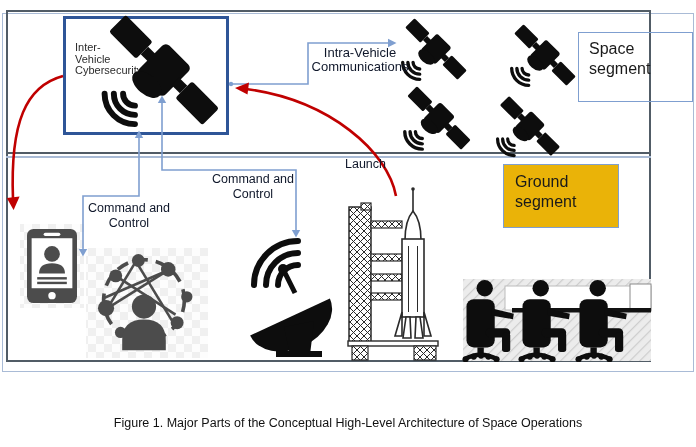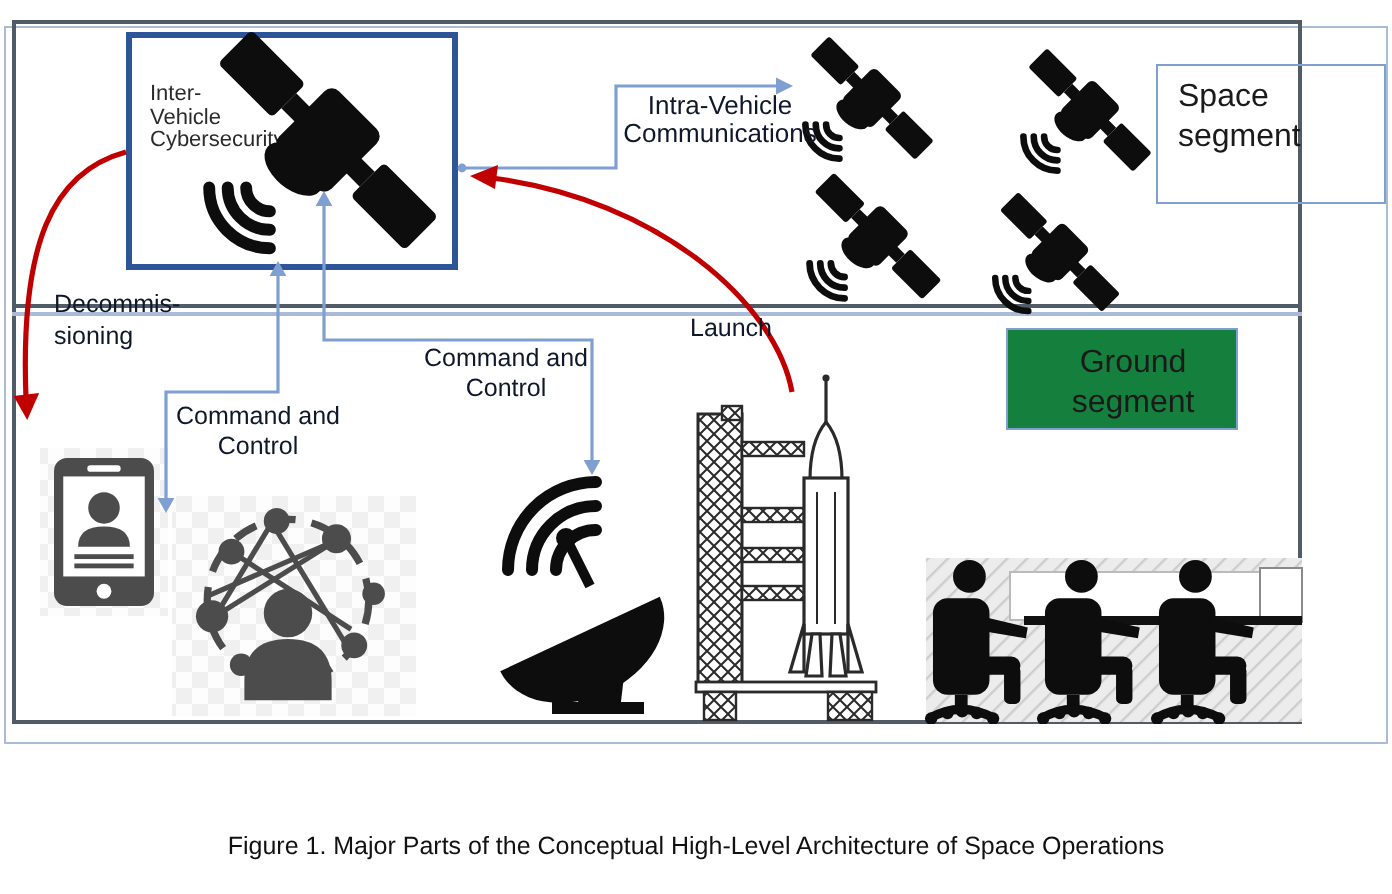--- a/index.html
+++ b/index.html
@@ -13,21 +13,21 @@
   #frame-light{left:2px;top:13px;width:692px;height:359px;border:1px solid var(--frame-light);}
   #frame-main{left:6px;top:10px;width:645px;height:352px;border:2px solid var(--frame-dark);}
   #divider-a{left:6px;top:152px;width:645px;height:2px;background:var(--frame-dark);}
   #divider-b{left:6px;top:156px;width:645px;height:1.5px;background:var(--frame-light);}
   
   #iv-box{left:63px;top:16px;width:166px;height:119px;border:3.5px solid var(--box-border);background:#fff;}
   #iv-box .lbl{position:absolute;left:9px;top:23px;font-size:11px;line-height:11.5px;color:#2b2b2b;}
   
   .seg-box{border:1.5px solid var(--segment-box-border);background:transparent;font-size:16px;line-height:20px;color:#1a1a1a;}
   #space-box{left:578px;top:8px;width:115px;height:70px;padding:6px 0 0 10px;margin-top:24px;}
-  #ground-box{left:503px;top:164px;width:116px;height:51px;padding:7px 0 0 11px;background:#15803d;text-align:center;}
+  #ground-box{left:503px;top:164px;width:116px;height:64px;padding:7px 0 0 11px;background:#eab308;}
   
   .flabel{font-size:12.5px;line-height:15px;color:#0f172a;}
   #lbl-intra{left:304px;top:46px;width:112px;text-align:center;font-size:13px;line-height:13.5px;}
   #lbl-decom{left:27px;top:145px;line-height:15.5px;}
   #lbl-cc1{left:85px;top:201px;width:88px;text-align:center;}
   #lbl-cc2{left:209px;top:172px;width:88px;text-align:center;}
   #lbl-launch{left:345px;top:157px;text-align:right;}
   #lbl-gops{left:498px;top:254px;width:122px;text-align:center;font-size:12px;}
   #caption{left:0;top:416px;width:696px;text-align:center;font-weight:normal;font-size:12.5px;color:#111;}
   
@@ -224,22 +224,20 @@
       <polygon class="arr-red" points="235,88 249,82.5 247.5,94.5"></polygon>
     </g>
     <g>
       <path class="line-red" d="M63 76 C26 86 10 122 13 199"></path>
       <polygon class="arr-red" points="6.8,198 19.6,196.5 13.6,210"></polygon>
     </g>
   </svg>
 
   <div class="abs flabel pre" id="lbl-intra">Intra-Vehicle
 Communications</div>
-  <div class="abs flabel pre" id="lbl-decom">Decommis-
-sioning</div>
   <div class="abs flabel pre" id="lbl-cc1">Command and
 Control</div>
   <div class="abs flabel pre" id="lbl-cc2">Command and
 Control</div>
   <div class="abs flabel" id="lbl-launch">Launch</div>
 
   <div class="abs" id="caption">Figure 1. Major Parts of the Conceptual High-Level Architecture of Space Operations</div>
 </div>
 
 </body></html>

